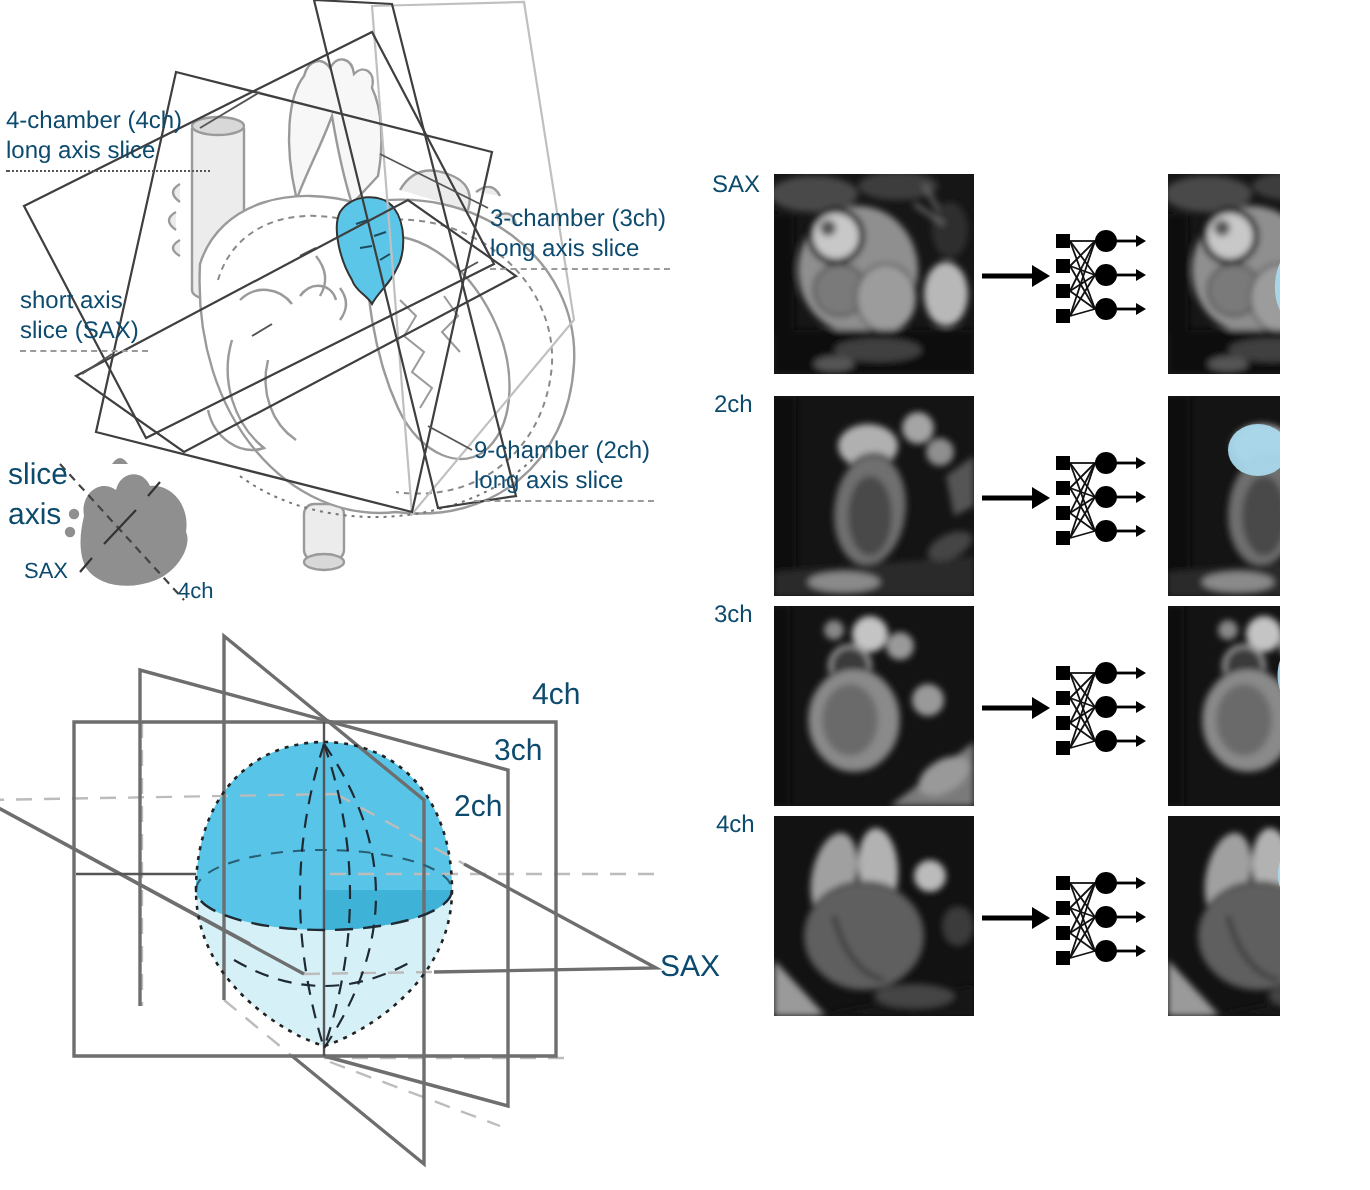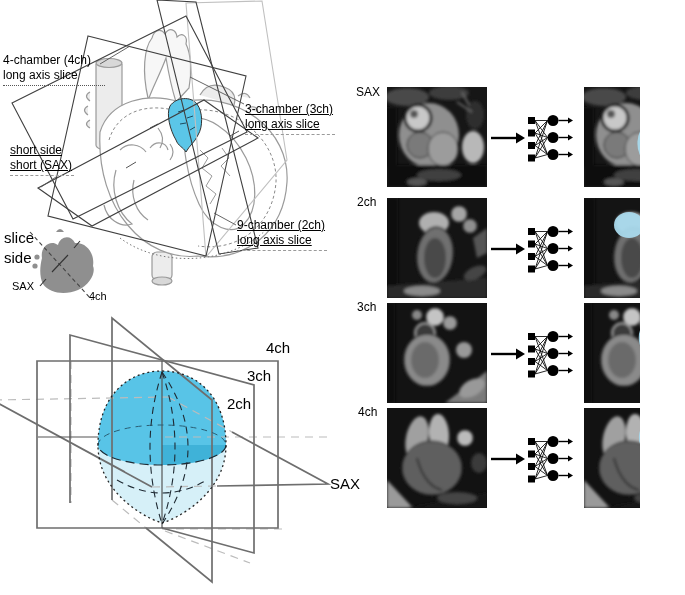--- a/index.html
+++ b/index.html
@@ -1,21 +1,21 @@
 <!DOCTYPE html>
 <html><head>
 <meta charset="utf-8">
 <style>
   html,body{margin:0;padding:0;background:#fff;}
   #fig{position:relative;width:640px;height:595px;background:#ffffff;overflow:hidden;
-       font-family:"Liberation Sans", sans-serif;color:#000000;}
+       font-family:"Liberation Sans", sans-serif;color:#0c4a6e;}
   #fig svg{position:absolute;left:0;top:0;}
   .lbl{position:absolute;font-size:12px;line-height:15px;white-space:pre-line;}
   .ul-dot{border-bottom:1.5px dotted #555;padding-bottom:2px;}
-  .ul-dash{border-bottom:1.5px dashed #9a9a9a;padding-bottom:2px;text-decoration:underline;}
+  .ul-dash{border-bottom:1.5px dashed #9a9a9a;padding-bottom:2px;}
   .sideview{position:absolute;font-size:15px;line-height:20px;}
   .mini{position:absolute;font-size:11px;line-height:12px;}
   .d3lbl{position:absolute;font-size:15px;line-height:16px;}
   .rowlbl{position:absolute;font-size:12px;line-height:13px;}
 </style>
 </head>
 <body>
 
 <div id="fig">
 
@@ -280,25 +280,25 @@
         <ellipse cx="66" cy="28" rx="11" ry="15" fill="#a9d9ec" opacity="0.95" transform="rotate(8 66 28)"></ellipse>
       </g>
     </g>
   </g>
 </svg>
 
 <div class="lbl ul-dot" style="left:3px;top:53px;width:102px;"><span>4-chamber (4ch)</span><br><span>long axis slice</span></div>
 
 <div class="lbl ul-dash" style="left:245px;top:102px;width:90px;"><span>3-chamber (3ch)</span><br><span>long axis slice</span></div>
 
-<div class="lbl ul-dash" style="left:10px;top:143px;width:64px;"><span>short side</span><br><span>short (SAX)</span></div>
+<div class="lbl ul-dash" style="left:10px;top:143px;width:64px;"><span>short axis</span><br><span>slice (SAX)</span></div>
 
 <div class="lbl ul-dash" style="left:237px;top:218px;width:90px;"><span>9-chamber (2ch)</span><br><span>long axis slice</span></div>
 
-<div class="sideview" style="left:4px;top:228px;"><span>slice</span><br><span>side</span></div>
+<div class="sideview" style="left:4px;top:228px;"><span>slice</span><br><span>axis</span></div>
 
 <div class="mini" style="left:12px;top:280px;">SAX</div>
 <div class="mini" style="left:89px;top:290px;">4ch</div>
 
 <div class="d3lbl" style="left:266px;top:340px;">4ch</div>
 <div class="d3lbl" style="left:247px;top:368px;">3ch</div>
 <div class="d3lbl" style="left:227px;top:396px;">2ch</div>
 <div class="d3lbl" style="left:330px;top:476px;">SAX</div>
 
 <div class="rowlbl" style="left:356px;top:86px;">SAX</div>

